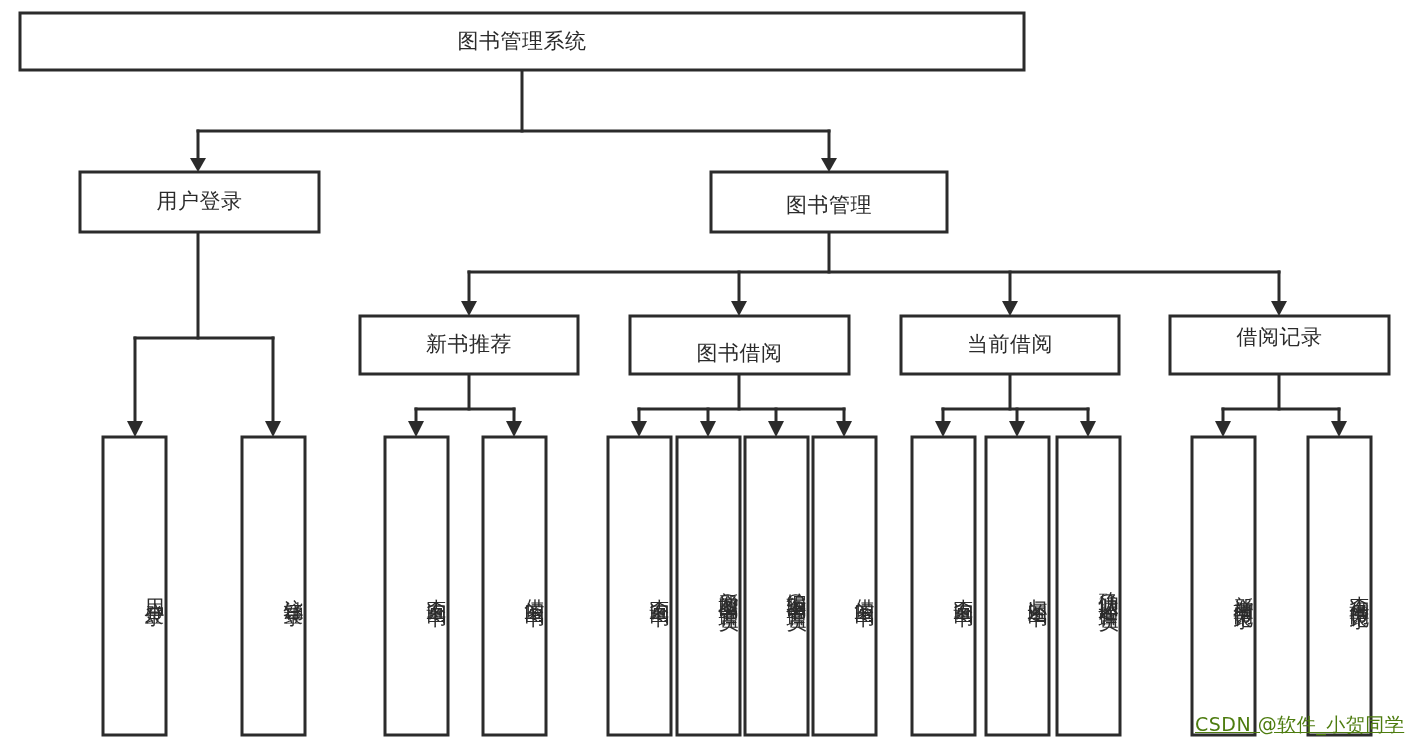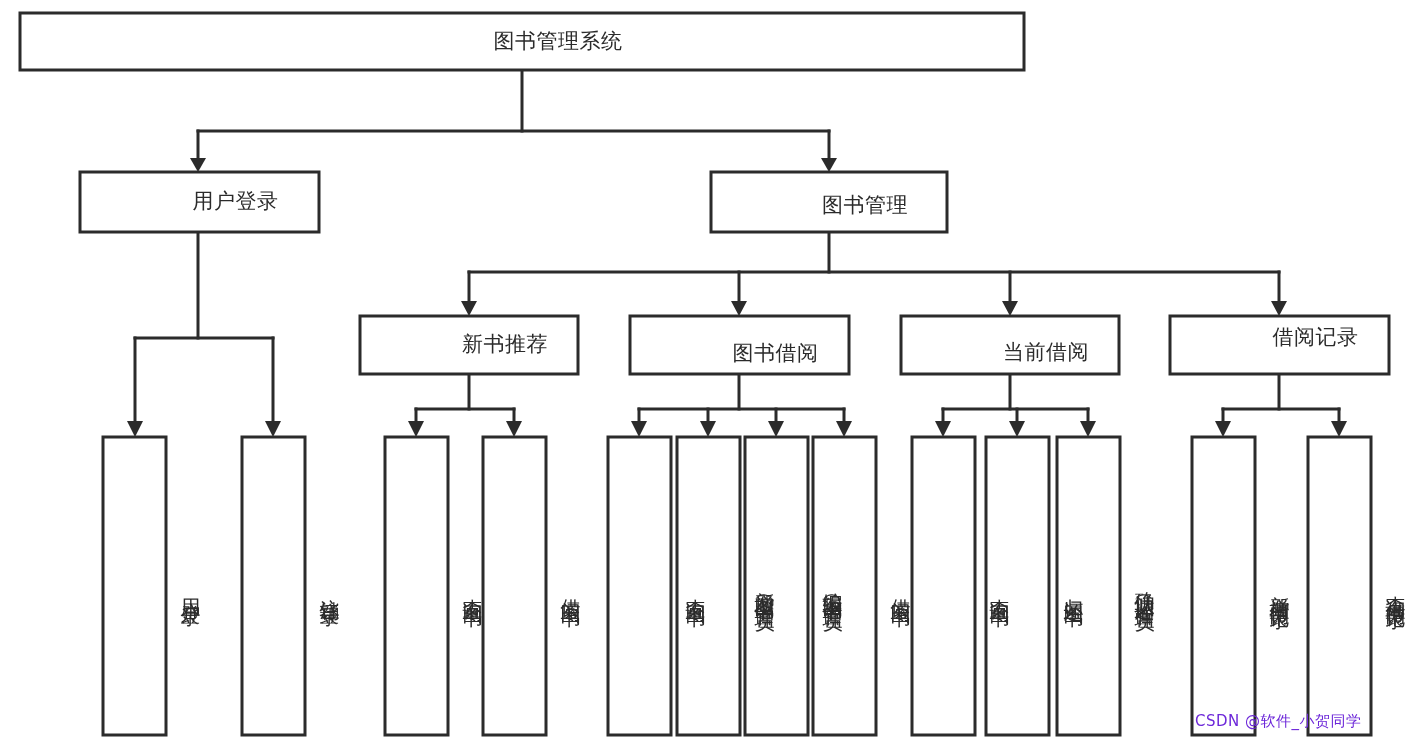--- a/index.html
+++ b/index.html
@@ -44,40 +44,40 @@
     display: flex;
     align-items: center;
     justify-content: center;
     color: #2b2b2b;
     font-family: "DejaVu Sans", "Liberation Sans", sans-serif;
     font-size: 21px;
     line-height: 1.1;
     letter-spacing: 0.5px;
     white-space: nowrap;
     pointer-events: none;
-    margin-left: 36px;
   }
   .node-label.vertical {
     writing-mode: vertical-rl;
     text-orientation: upright;
     font-size: 20px;
     letter-spacing: 3px;
     align-items: flex-start;
     justify-content: center;
     padding-top: 6px;
     box-sizing: border-box;
   }
   .watermark {
     position: absolute;
-    color: #6d28d9;
-    font-size: 15px;
+    color: #4d7c0f;
+    font-size: 19px;
     font-family: "DejaVu Sans", "Liberation Sans", sans-serif;
     letter-spacing: 0.5px;
     white-space: nowrap;
     pointer-events: none;
+    text-decoration: underline;
   }
 </style>
 </head>
 <body>
 
 <div id="canvas">
 
   <svg class="diagram" viewBox="0 0 1405 747">
     <defs>
       <marker id="arrow" viewBox="0 0 10 12" refX="5" refY="11.5" markerWidth="10" markerHeight="12" orient="auto-start-reverse" markerUnits="userSpaceOnUse">
@@ -190,21 +190,21 @@
     <rect class="box-rect" x="1308" y="437" width="63" height="298"></rect>
   </svg>
 
   <div class="node-label" style="left:20px; top:13px; width:1004px; height:57px;">图书管理系统</div>
 
   <div class="node-label" style="left:80px; top:172px; width:239px; height:60px;">用户登录</div>
   <div class="node-label" style="left:711px; top:172px; width:236px; height:68px;">图书管理</div>
 
   <div class="node-label" style="left:360px; top:316px; width:218px; height:58px;border-radius:19px;">新书推荐</div>
   <div class="node-label" style="left:630px; top:316px; width:219px; height:76px;">图书借阅</div>
-  <div class="node-label" style="left:901px; top:324px; width:218px; height:58px;">当前借阅</div>
+  <div class="node-label" style="left:901px; top:316px; width:218px; height:58px;">当前借阅</div>
   <div class="node-label" style="left:1170px; top:316px; width:219px; height:43px;">借阅记录</div>
 
   <div class="node-label vertical" style="left:103px; top:437px; width:63px; height:298px;">用户登录</div>
   <div class="node-label vertical" style="left:242px; top:437px; width:63px; height:298px;">注销登录</div>
 
   <div class="node-label vertical" style="left:385px; top:437px; width:63px; height:298px;">查询图书</div>
   <div class="node-label vertical" style="left:483px; top:437px; width:63px; height:298px;">借阅图书</div>
 
   <div class="node-label vertical" style="left:608px; top:437px; width:63px; height:298px;">查询图书</div>
   <div class="node-label vertical" style="left:677px; top:437px; width:63px; height:298px;">新增图书（管理员）</div>

